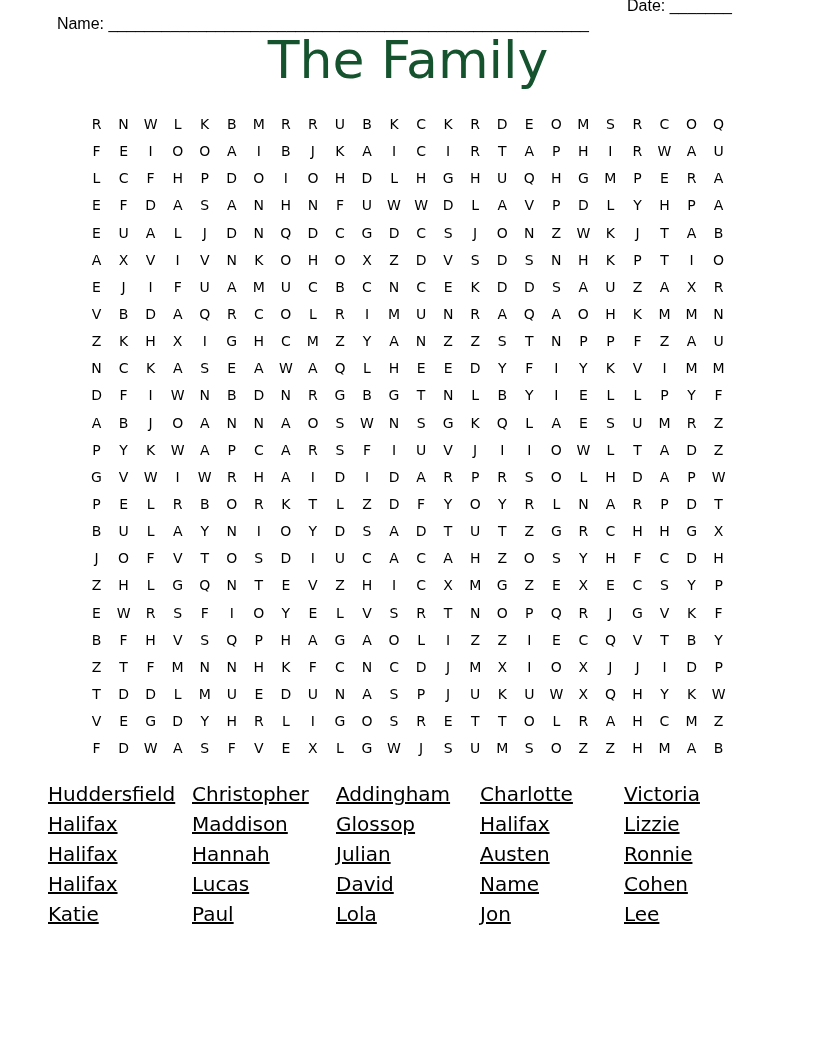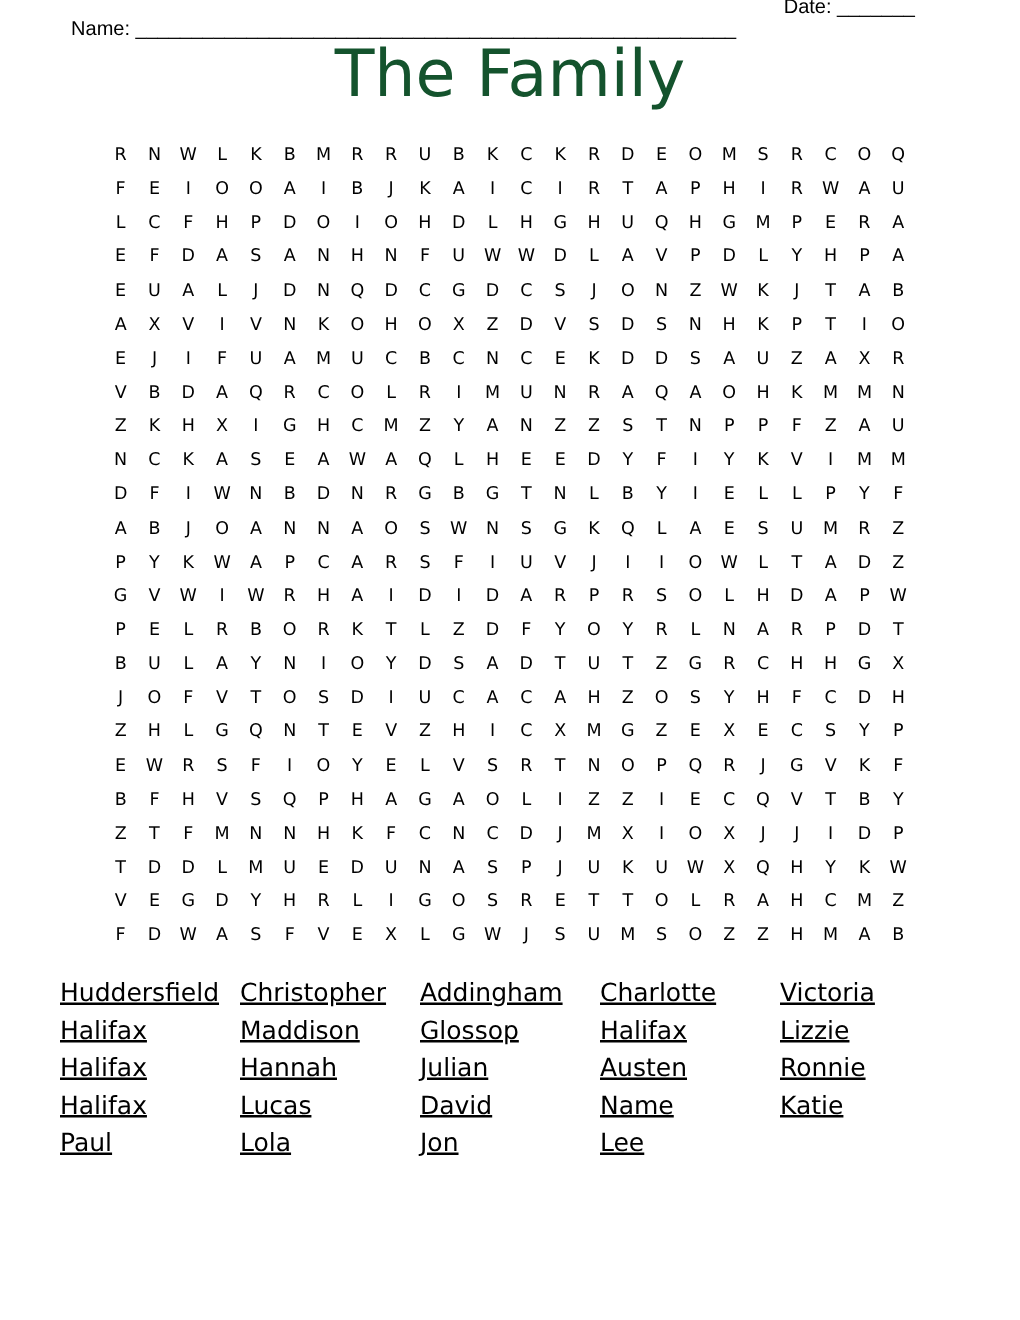--- a/index.html
+++ b/index.html
@@ -724,18 +724,19 @@
     <div class="word">Lizzie</div>
     <div class="word">Halifax</div>
     <div class="word">Hannah</div>
     <div class="word">Julian</div>
     <div class="word">Austen</div>
     <div class="word">Ronnie</div>
     <div class="word">Halifax</div>
     <div class="word">Lucas</div>
     <div class="word">David</div>
     <div class="word">Name</div>
+    <div class="word">Cohen</div>
     <div class="word">Katie</div>
     <div class="word">Paul</div>
     <div class="word">Lola</div>
     <div class="word">Jon</div>
     <div class="word">Lee</div>
   </div>
 
 </body></html>

